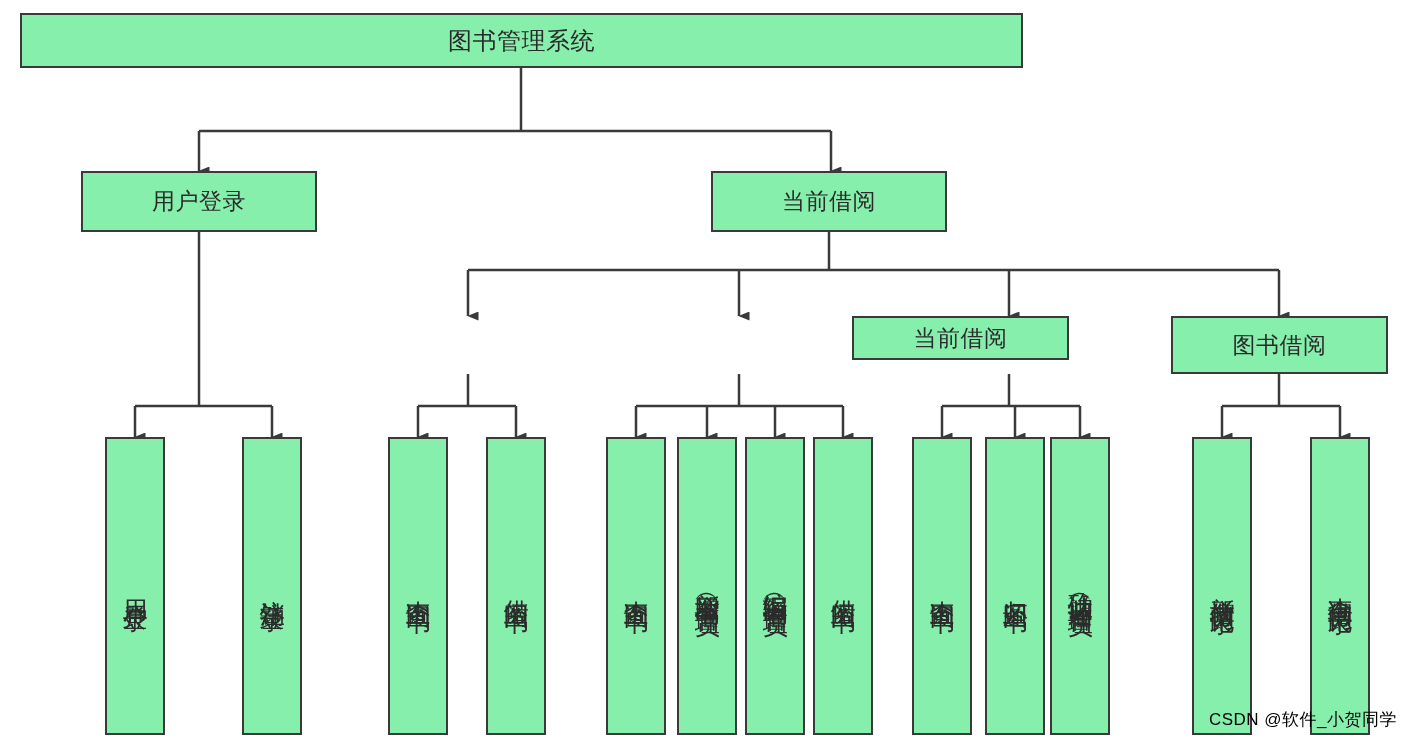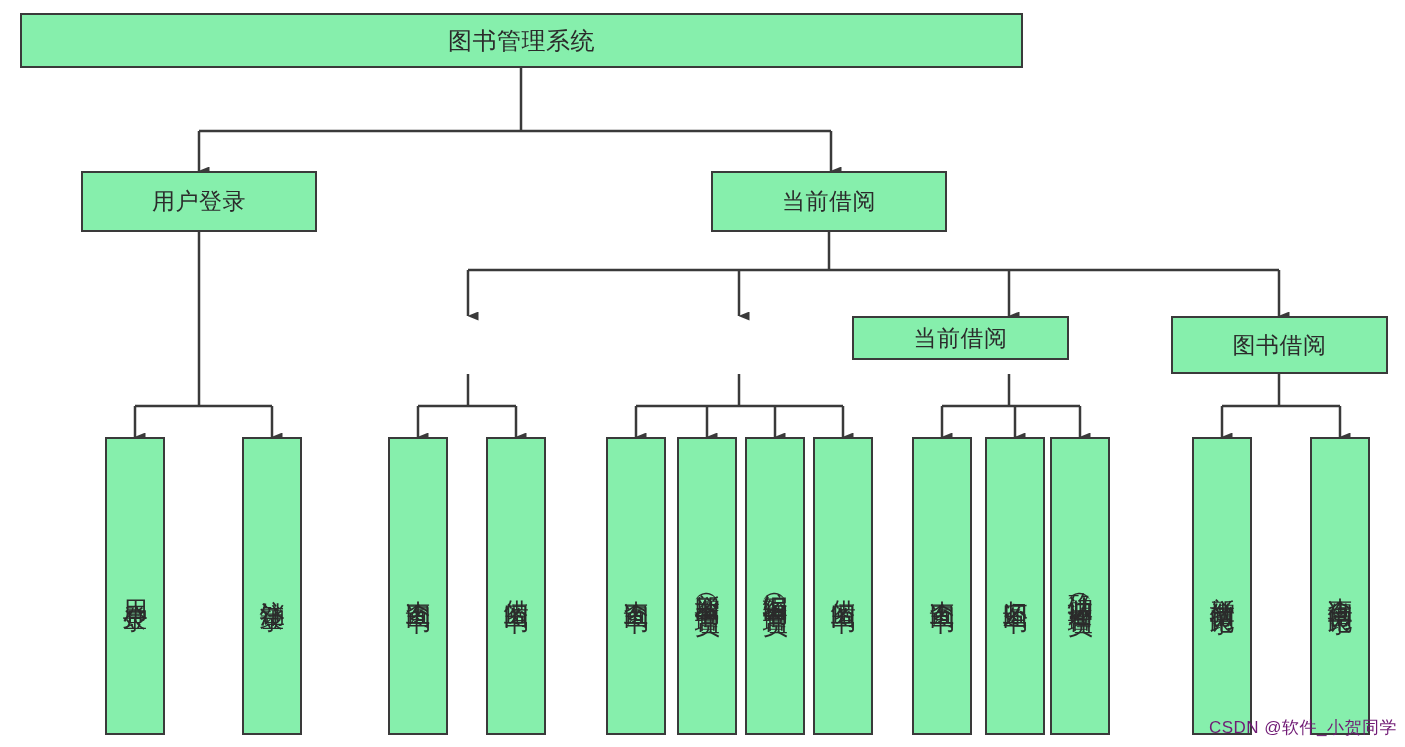--- a/index.html
+++ b/index.html
@@ -58,23 +58,23 @@
     writing-mode: vertical-rl;
     text-orientation: upright;
     font-size: 25px;
     line-height: 1.18;
     letter-spacing: 3px;
     white-space: nowrap;
   }
   #watermark {
     position: absolute;
     right: 8px;
-    bottom: 8px;
+    bottom: 16px;
     font-size: 17px;
-    color: #701a75;
+    color: #000000;
     letter-spacing: 0.5px;
     user-select: none;
   }
 </style>
 </head>
 <body>
 
 <div id="canvas">
 
   <svg id="wires" viewBox="0 0 1405 747" xmlns="http://www.w3.org/2000/svg">

